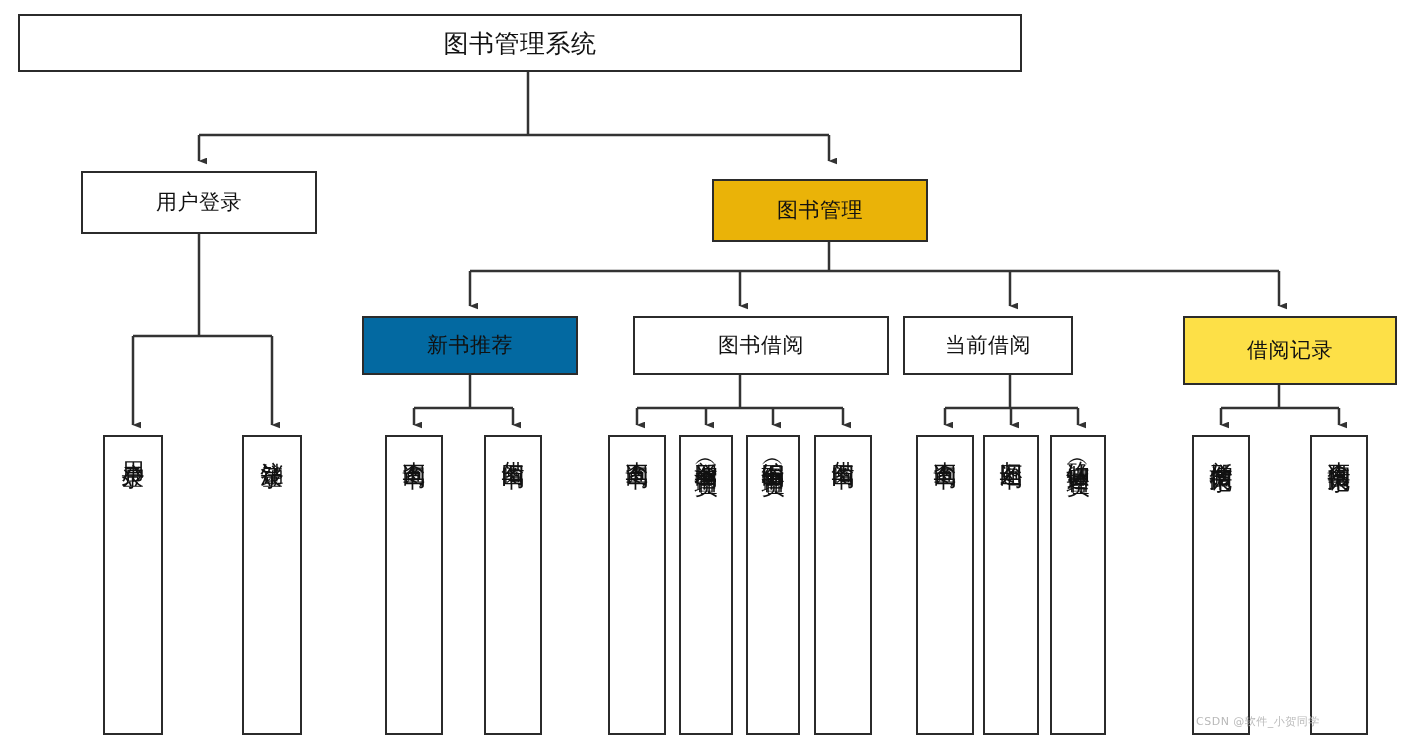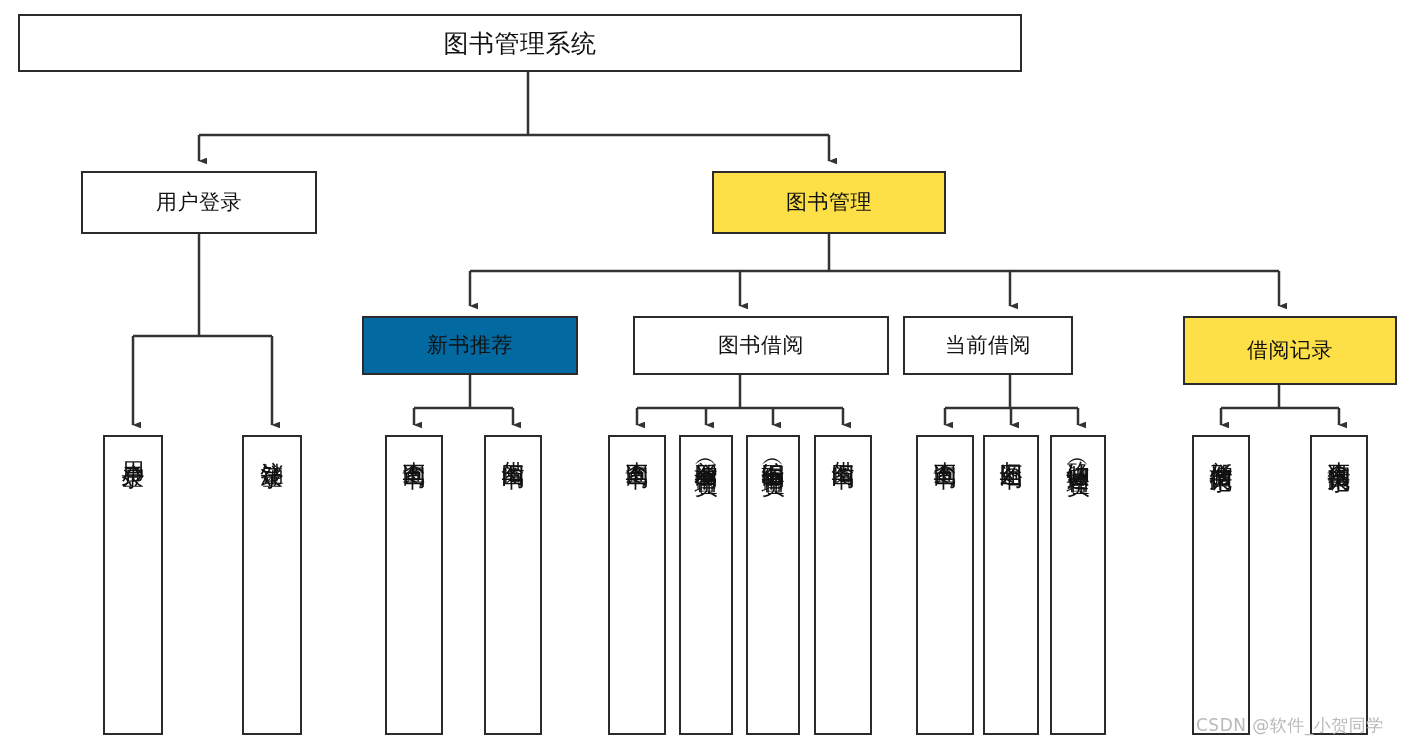--- a/index.html
+++ b/index.html
@@ -59,21 +59,21 @@
   .node.vert .node-label {
     writing-mode: vertical-rl;
     text-orientation: upright;
     font-size: 23px;
     line-height: 1.0;
     letter-spacing: 2px;
     white-space: nowrap;
   }
   .watermark {
     position: absolute;
-    font-size: 17px;
+    font-size: 11px;
     color: #b9b9b9;
     white-space: nowrap;
     letter-spacing: 0.5px;
   }
 </style>
 </head>
 <body>
 
 <div id="canvas">
 
@@ -120,21 +120,21 @@
       </g>
   </svg>
 
   <div id="node-layer">
       <div class="node root horiz" style="left: 18px; top: 14px; width: 1004px; height: 58px; border-color: rgb(43, 43, 43); background: rgb(255, 255, 255);">
         <span class="node-label">图书管理系统</span>
       </div>
       <div class="node level1 horiz" style="left: 81px; top: 171px; width: 236px; height: 63px; border-color: rgb(43, 43, 43); background: rgb(255, 255, 255);">
         <span class="node-label">用户登录</span>
       </div>
-      <div class="node level1 horiz" style="left: 712px; top: 171px; width: 234px; height: 63px; border-color: rgb(43, 43, 43); background: #fde047;">
+      <div class="node level1 horiz" style="left: 712px; top: 179px; width: 216px; height: 63px; border-color: rgb(43, 43, 43); background: #eab308;">
         <span class="node-label">图书管理</span>
       </div>
       <div class="node level2 horiz" style="left: 362px; top: 316px; width: 216px; height: 59px; border-color: rgb(43, 43, 43); background: #0369a1;">
         <span class="node-label">新书推荐</span>
       </div>
       <div class="node level2 horiz" style="left: 633px; top: 316px; width: 256px; height: 59px; border-color: rgb(43, 43, 43); background: rgb(255, 255, 255);">
         <span class="node-label">图书借阅</span>
       </div>
       <div class="node level2 horiz" style="left: 903px; top: 316px; width: 170px; height: 59px; border-color: rgb(43, 43, 43); background: rgb(255, 255, 255); align-items: center;">
         <span class="node-label">当前借阅</span>

